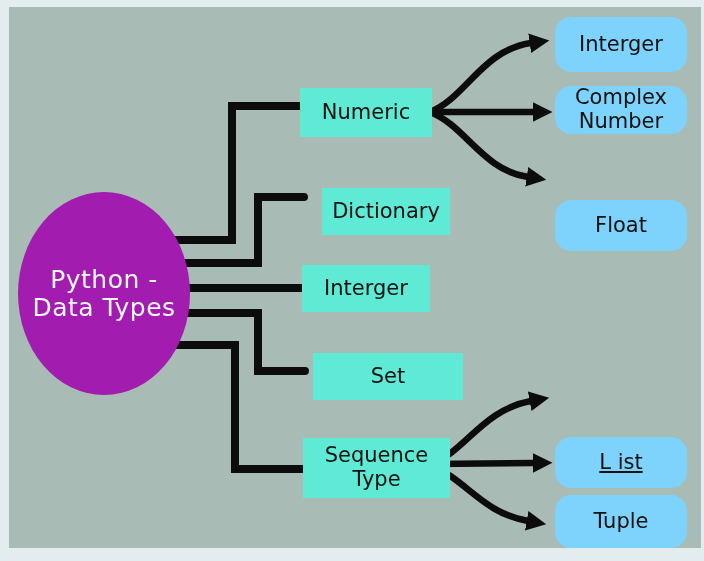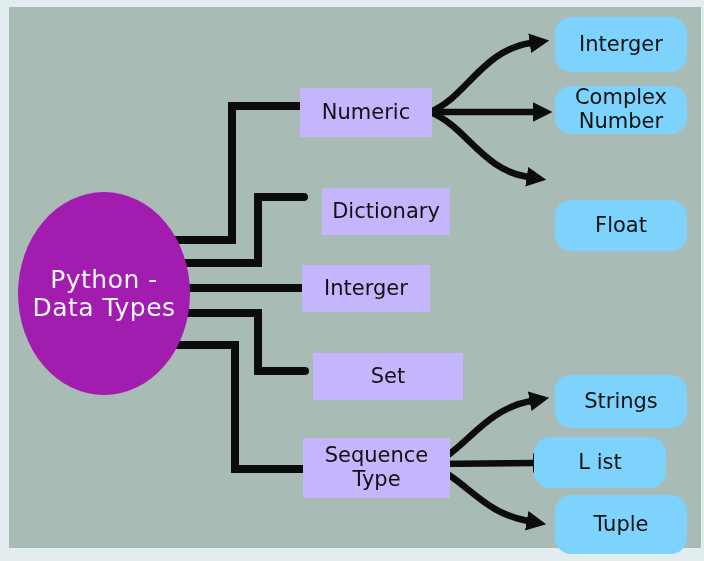--- a/index.html
+++ b/index.html
@@ -32,43 +32,43 @@
   }
   .root{
     background:#a21caf;
     border-radius:50%;
     color:#f5f7fb;
     font-size:25px;
     letter-spacing:0.5px;
   }
   .root .lbl{width:160px;}
   .category{
-    background:#c4b5fd;
+    background:#5eead4;
     font-size:21px;
   }
   .category .lbl{width:122px;}
   .leaf{
     background:#7dd3fc;
     border-radius:16px;
     font-size:21px;
   }
   .leaf .lbl{width:124px;}
   
   #root-node   {left:18px; top:192px; width:172px; height:203px;}
   #cat-numeric {left:300px; top:88px;  width:132px; height:49px;}
   #cat-dict    {left:302px; top:188px; width:128px; height:47px;margin-left:20px;}
   #cat-bool    {left:302px; top:265px; width:128px; height:47px;}
   #cat-set     {left:313px; top:353px; width:150px; height:47px;}
   #cat-seq     {left:303px; top:438px; width:147px; height:60px;}
   #leaf-int    {left:555px; top:17px;  width:132px; height:55px;}
   #leaf-cplx   {left:555px; top:86px;  width:132px; height:48px;}
   #leaf-float  {left:555px; top:152px; width:132px; height:51px;margin-top:48px;}
   #leaf-str    {left:555px; top:375px; width:132px; height:53px;}
-  #leaf-list   {left:534px; top:437px; width:132px; height:51px;}
-  #leaf-tuple  {left:555px; top:495px; width:132px; height:59px;}
+  #leaf-list   {left:555px; top:437px; width:132px; height:51px;text-decoration:underline;}
+  #leaf-tuple  {left:555px; top:495px; width:132px; height:53px;}
 </style>
 </head>
 <body>
 
 <div class="frame">
   <div class="canvas"></div>
 
   <svg class="connectors" viewBox="0 0 704 561" xmlns="http://www.w3.org/2000/svg">
     <defs>
       <marker id="ah" markerUnits="strokeWidth" markerWidth="3.4" markerHeight="3.4" refX="0.2" refY="1.5" orient="auto">
@@ -120,22 +120,19 @@
   <div class="node leaf" id="leaf-int">
     <span class="lbl">Interger</span>
   </div>
   <div class="node leaf" id="leaf-cplx">
     <span class="lbl">Complex Number</span>
   </div>
   <div class="node leaf" id="leaf-float">
     <span class="lbl">Float</span>
   </div>
 
-  <div class="node leaf" id="leaf-str">
-    <span class="lbl">Strings</span>
-  </div>
   <div class="node leaf" id="leaf-list">
     <span class="lbl">L ist</span>
   </div>
   <div class="node leaf" id="leaf-tuple">
     <span class="lbl">Tuple</span>
   </div>
 </div>
 
 </body></html>

